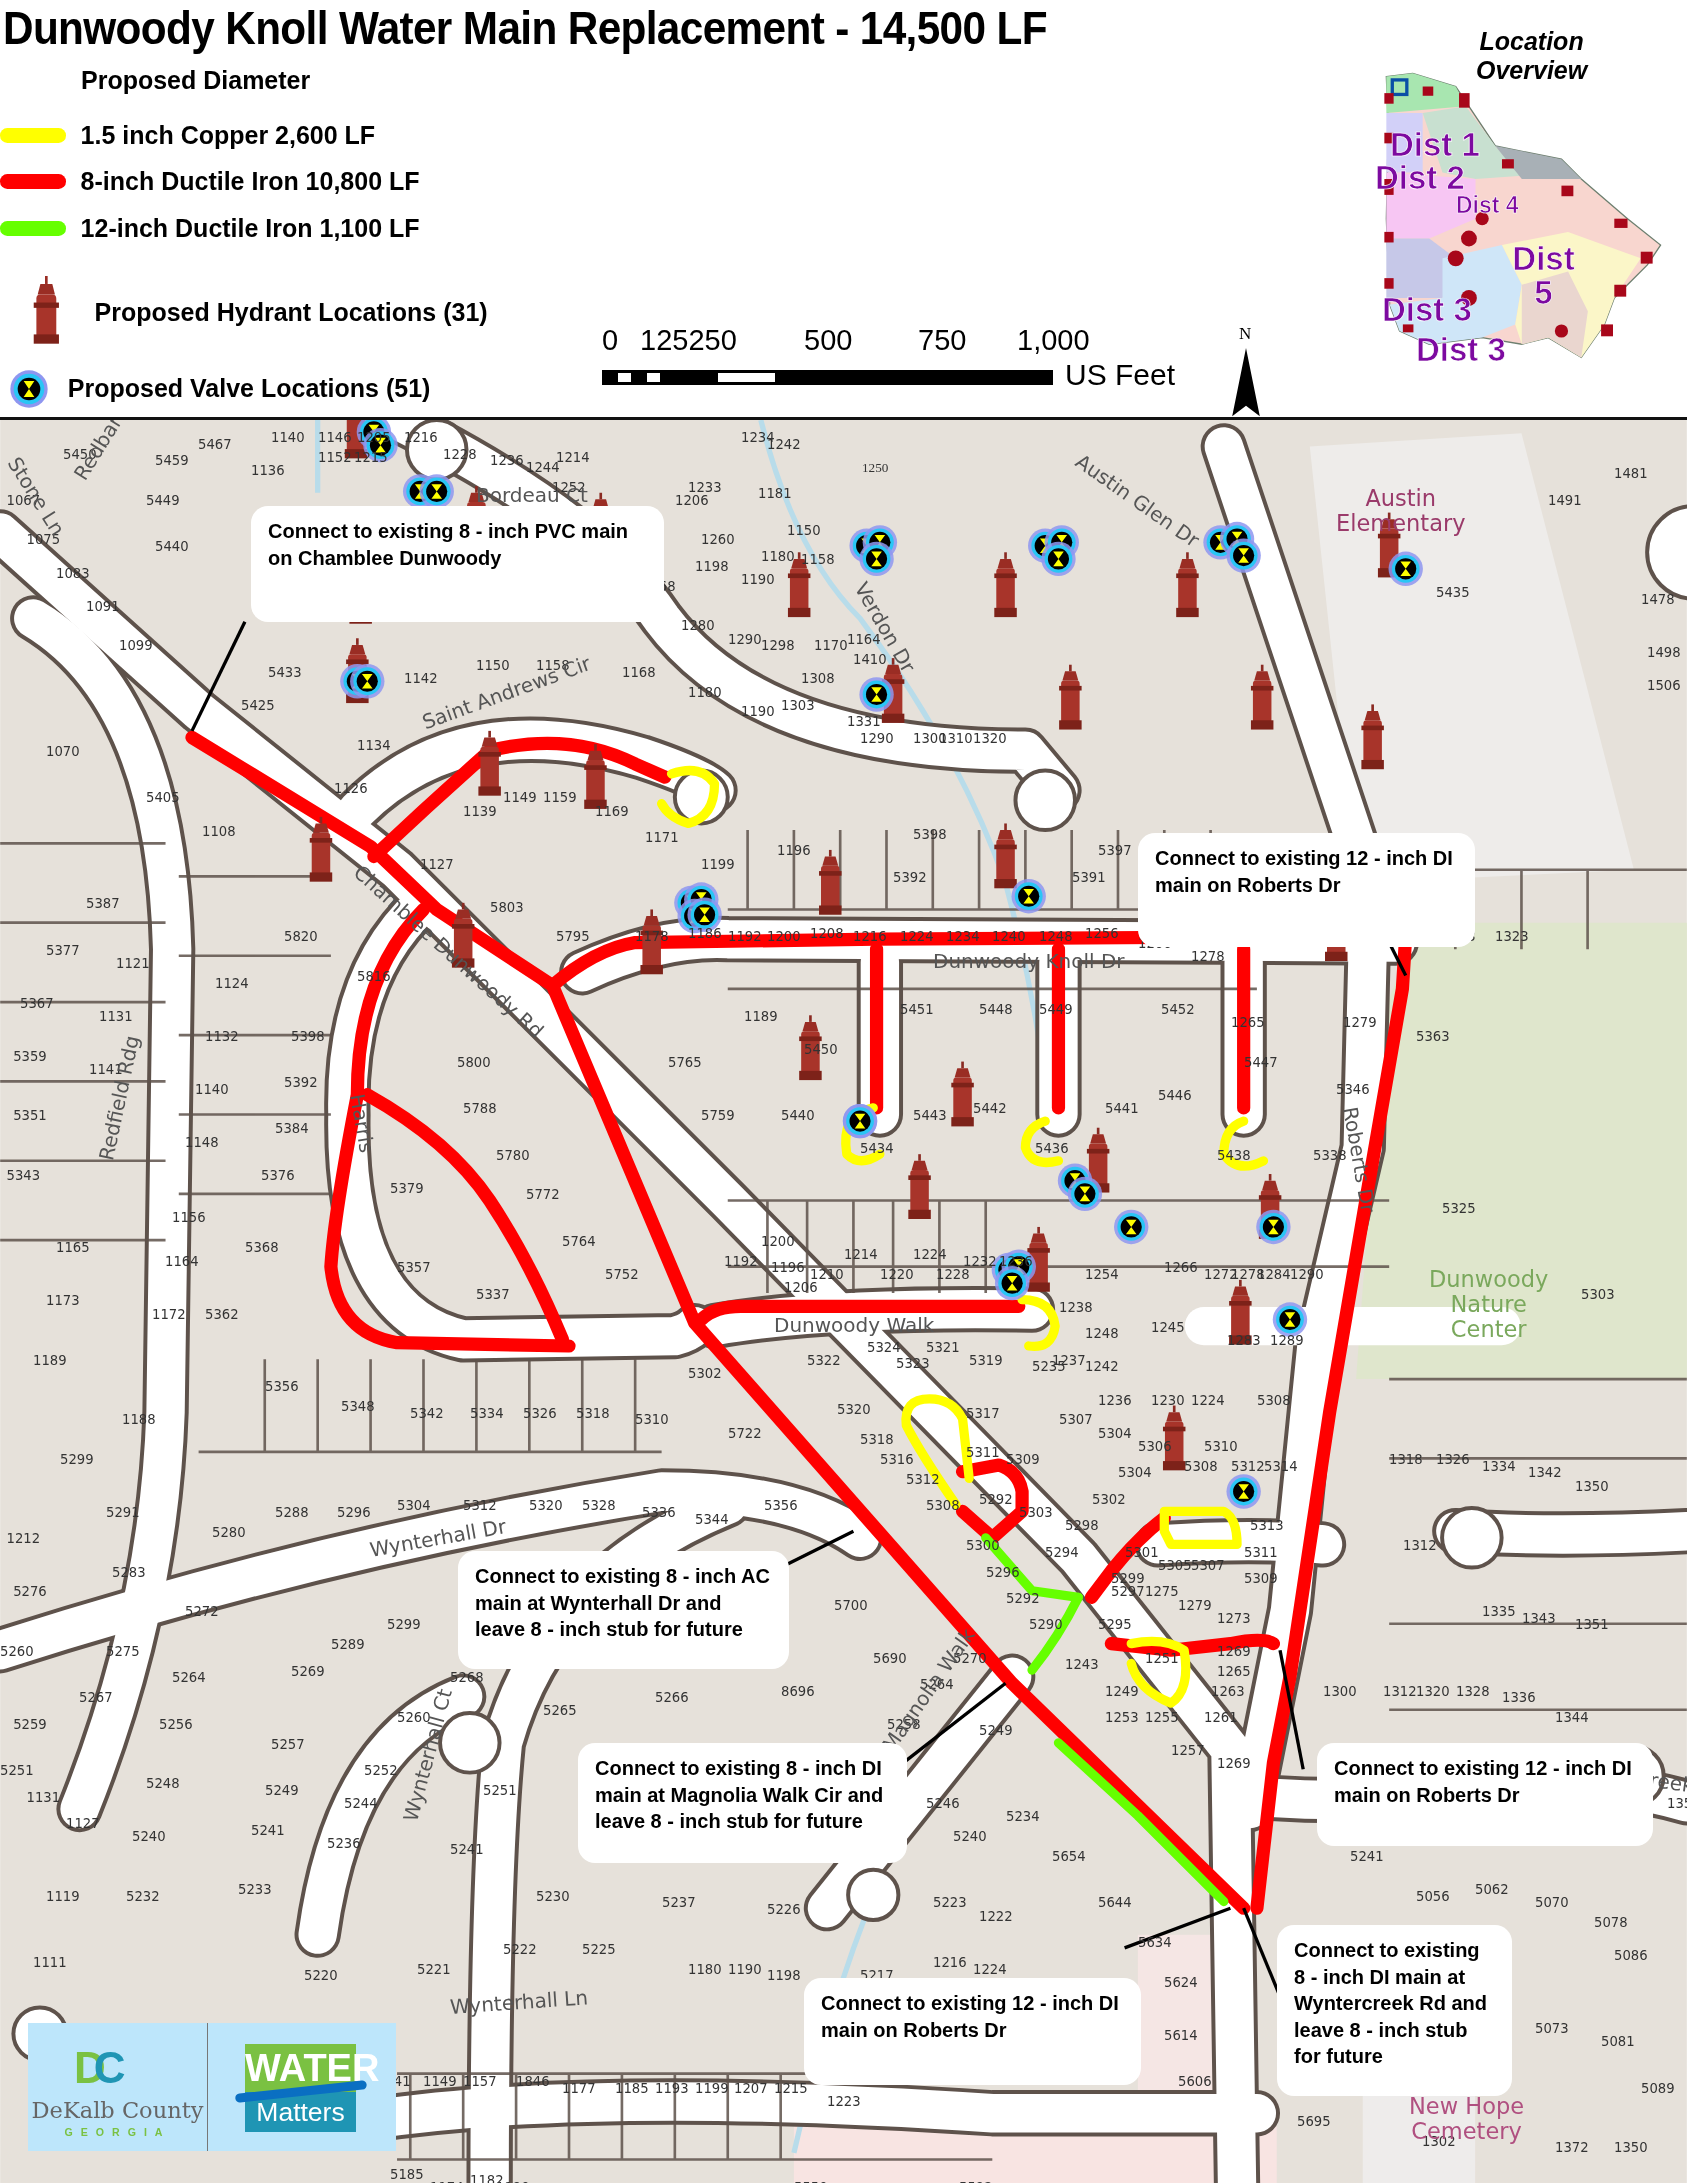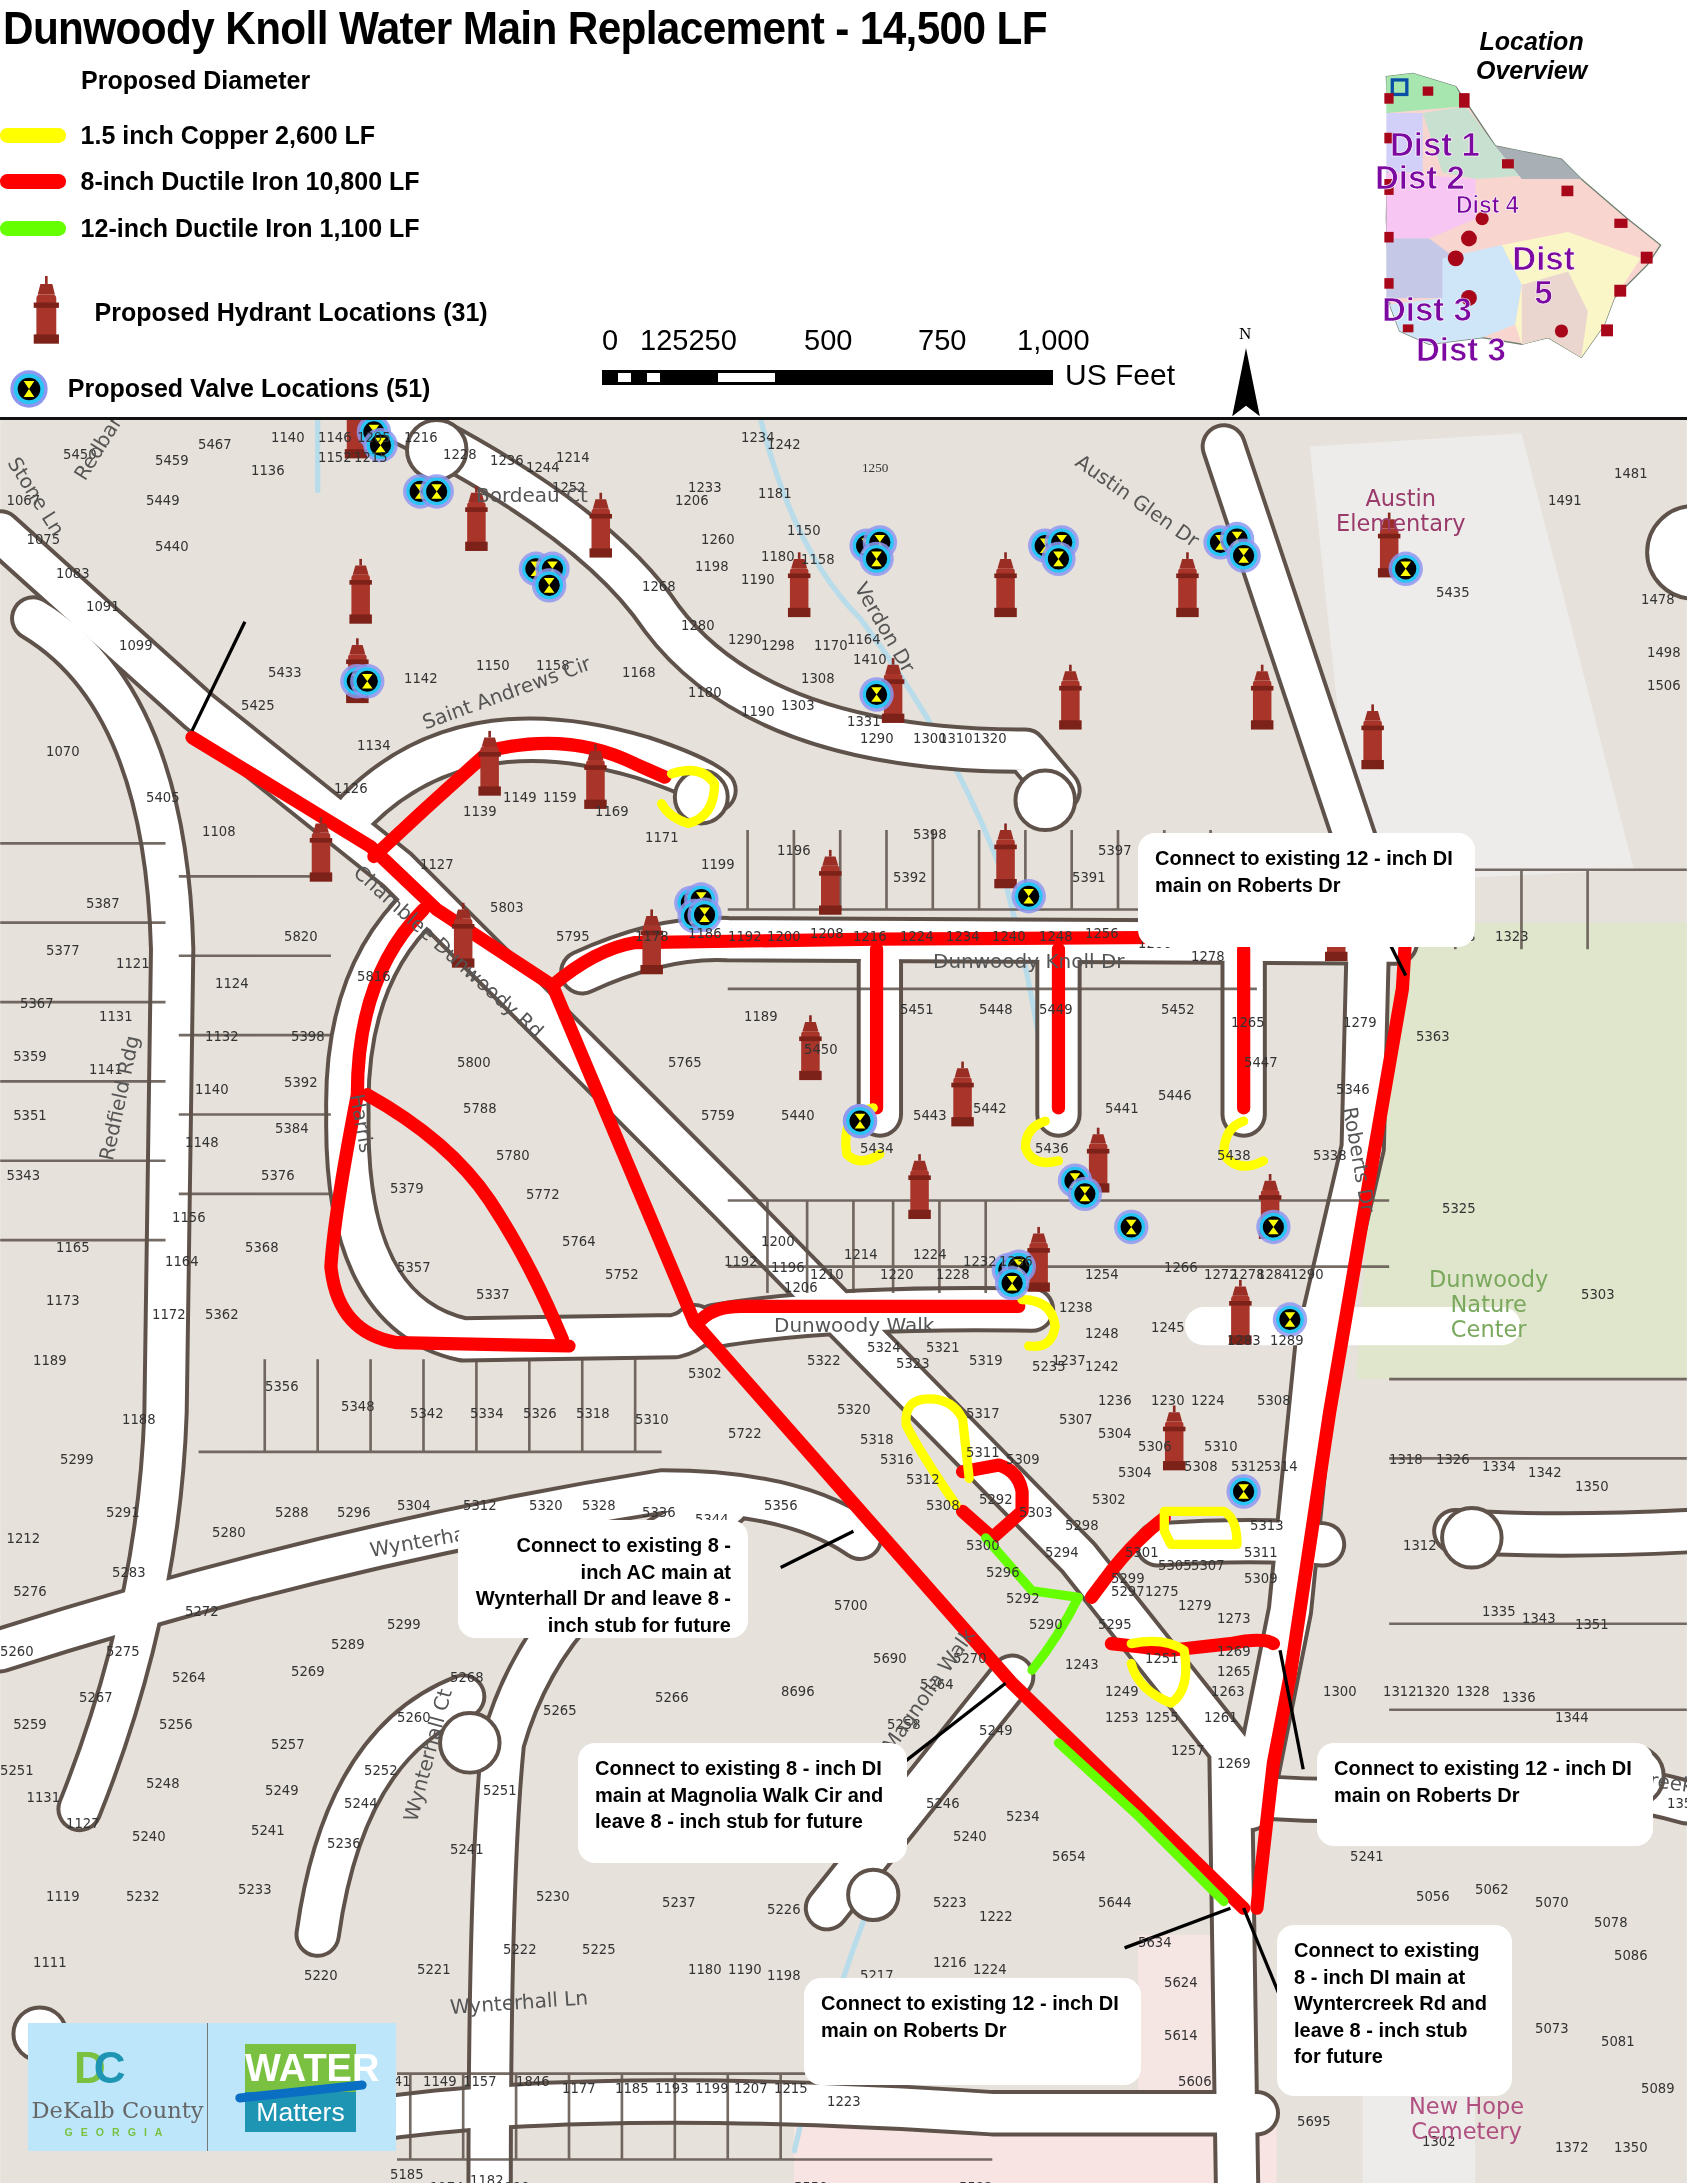--- a/index.html
+++ b/index.html
@@ -1120,22 +1120,23 @@
   <div class="place-label" style="left:1429px;top:847px;color:#7aa85c;">
     <div>Dunwoody</div>
       <div>Nature</div>
       <div>Center</div>
   </div>
   <div class="place-label" style="left:1409px;top:1674px;color:#b05080;">
     <div>New Hope</div>
       <div>Cemetery</div>
   </div>
 
+  <div class="callout" style="left:251px;top:86px;width:413px;height:116px;">Connect to existing 8 - inch PVC main on Chamblee Dunwoody</div>
   <div class="callout" style="left:1138px;top:413px;width:337px;height:114px;">Connect to existing 12 - inch DI main on Roberts Dr</div>
-  <div class="callout" style="left:458px;top:1100px;width:290px;height:118px;text-align:right;">Connect to existing 8 - inch AC main at Wynterhall Dr and leave 8 - inch stub for future</div>
+  <div class="callout" style="left:458px;top:1131px;width:331px;height:118px;">Connect to existing 8 - inch AC main at Wynterhall Dr and leave 8 - inch stub for future</div>
   <div class="callout" style="left:578px;top:1323px;width:329px;height:120px;">Connect to existing 8 - inch DI main at Magnolia Walk Cir and leave 8 - inch stub for future</div>
   <div class="callout" style="left:1317px;top:1323px;width:336px;height:103px;">Connect to existing 12 - inch DI main on Roberts Dr</div>
   <div class="callout" style="left:804px;top:1558px;width:337px;height:107px;">Connect to existing 12 - inch DI main on Roberts Dr</div>
   <div class="callout" style="left:1277px;top:1505px;width:235px;height:171px;">Connect to existing 8 - inch DI main at Wyntercreek Rd and leave 8 - inch stub for future</div>
 </div>
 
 <div class="logos">
   <div class="logo-left">
     <div style="position:absolute;left:46px;top:20px;font-size:44px;font-weight:bold;letter-spacing:-12px;">
       <span style="color:#7ac142;">D</span><span style="color:#1f95b4;">C</span>

